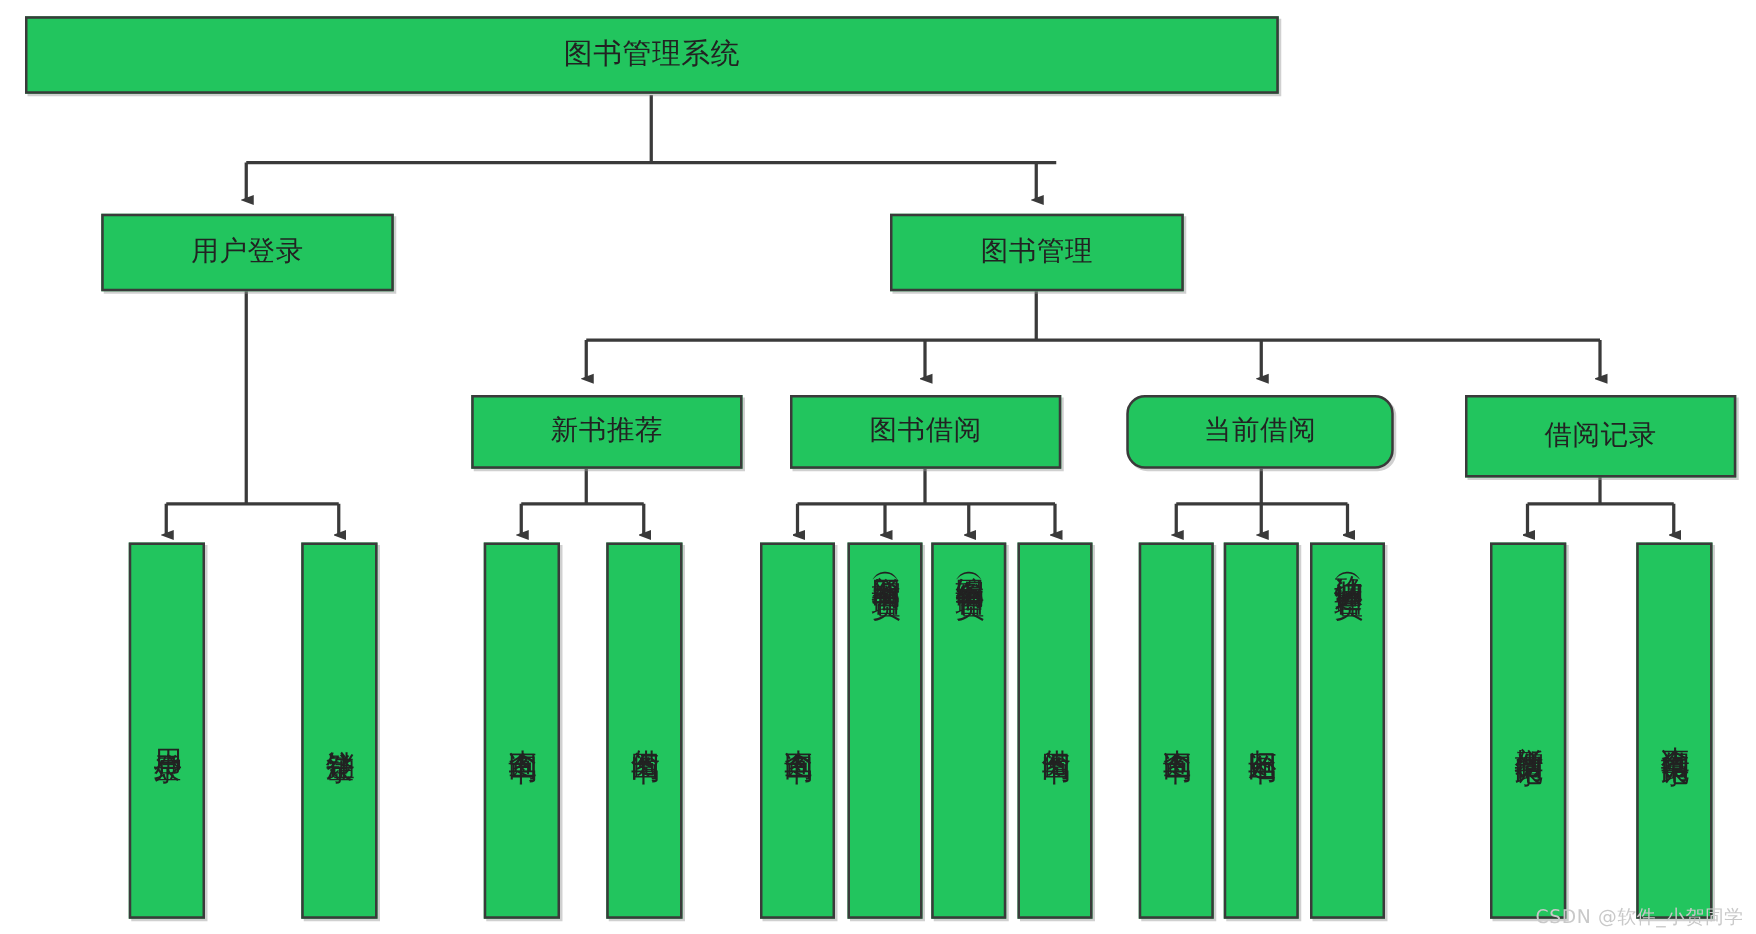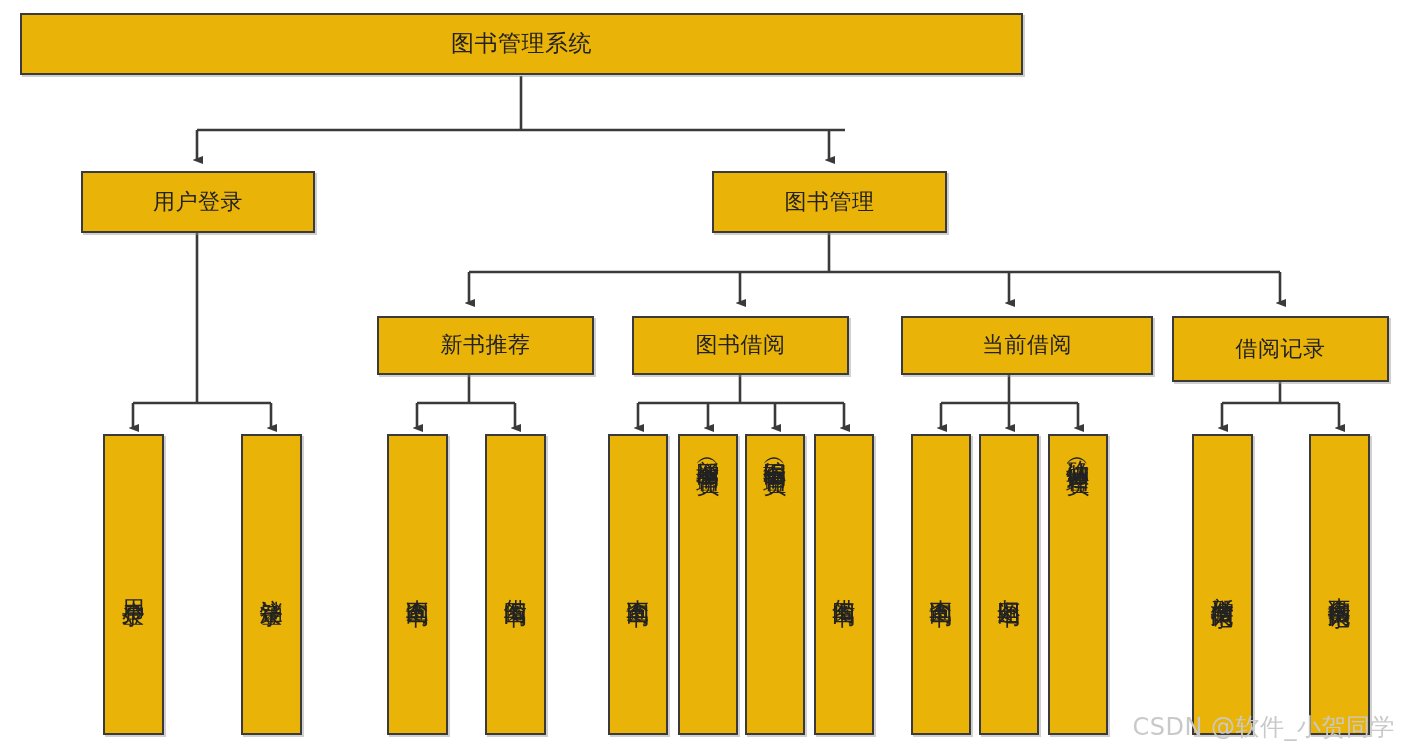--- a/index.html
+++ b/index.html
@@ -20,21 +20,21 @@
   #edges {
     position: absolute;
     left: 0;
     top: 0;
     width: 1405px;
     height: 747px;
   }
   .node {
     position: absolute;
     box-sizing: border-box;
-    background: #eab308;
+    background: #22c55e;
     border: 2.2px solid #3a3a3a;
     box-shadow: 2px 2px 0 rgba(150,150,150,0.45);
     display: flex;
     align-items: center;
     justify-content: center;
     color: #222222;
   }
   .node .label {
     display: block;
     text-align: center;
@@ -64,21 +64,21 @@
   }
   
   .node.v.centered {
     align-items: center;
     padding-top: 0;
   }
   #watermark {
     position: absolute;
     right: 10px;
     bottom: 4px;
-    font-size: 24px;
+    font-size: 15px;
     color: #c9c9c9;
     letter-spacing: 0.5px;
     white-space: nowrap;
     pointer-events: none;
   }
 </style>
 </head>
 <body>
 
 <div id="canvas">
@@ -143,21 +143,21 @@
   <div class="node h" style="left:712px; top:171px; width:235px; height:62px;">
     <span class="label">图书管理</span>
   </div>
 
   <div class="node h" style="left:361px; top:316px; width:217px; height:59px;margin-left:16px;">
     <span class="label">新书推荐</span>
   </div>
   <div class="node h" style="left:632px; top:316px; width:217px; height:59px;">
     <span class="label">图书借阅</span>
   </div>
-  <div class="node h" style="left:901px; top:316px; width:252px; height:59px;">
+  <div class="node h" style="left:901px; top:316px; width:214px; height:59px;border-radius:15px;">
     <span class="label">当前借阅</span>
   </div>
   <div class="node h" style="left:1172px; top:316px; width:217px; height:66px;">
     <span class="label">借阅记录</span>
   </div>
 
   <div class="node v centered" style="left:103px; top:434px; width:61px; height:301px;">
     <span class="label">用户登录</span>
   </div>
   <div class="node v centered" style="left:241px; top:434px; width:61px; height:301px;">

